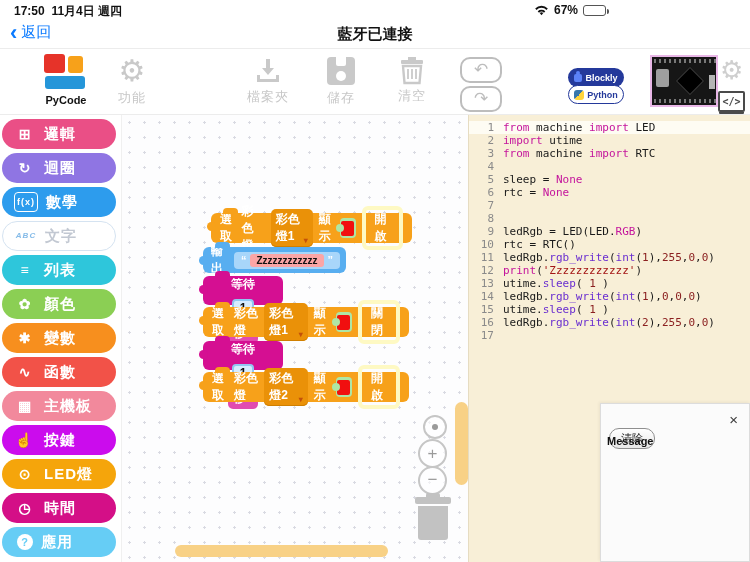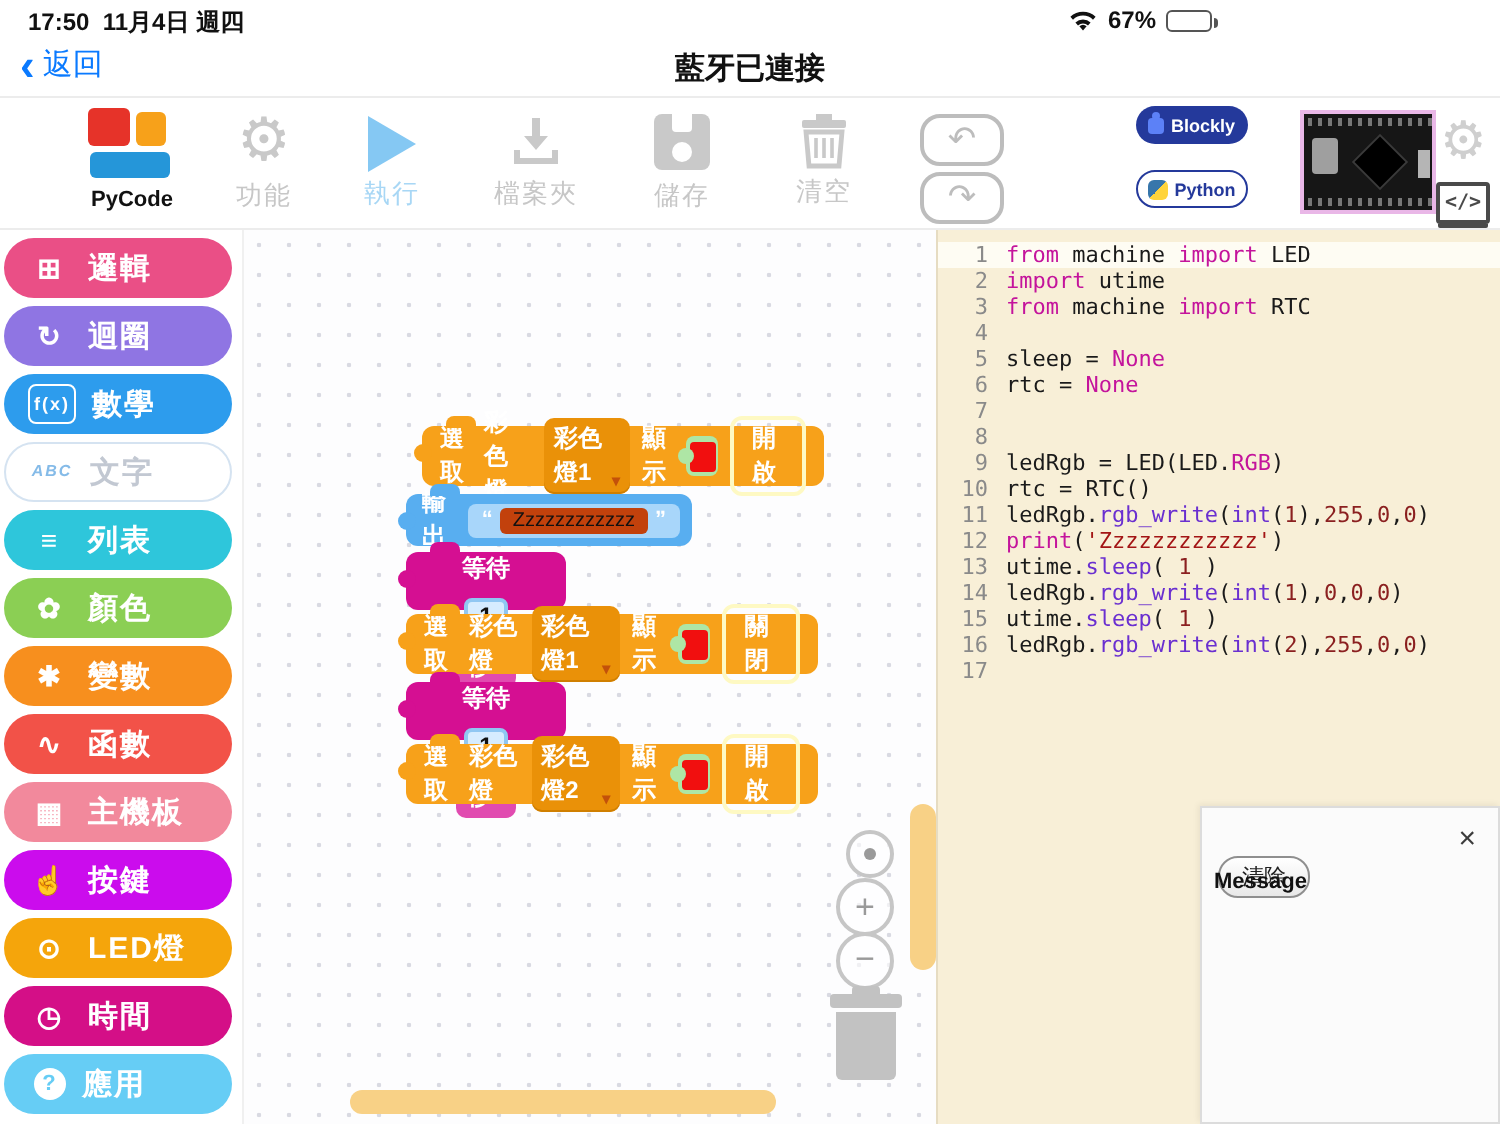--- a/index.html
+++ b/index.html
@@ -38,21 +38,21 @@
   .gear-glyph { font-size:30px; line-height:32px; color:#c9c9c9; }
   .play-tri { width:0; height:0; margin:3px auto 0; border-left:24px solid #85c8f3; border-top:14px solid transparent; border-bottom:14px solid transparent; }
   .icon-svg { display:block; margin:0 auto; }
   .floppy { position:relative; width:28px; height:28px; margin:2px auto 0; background:#c9c9c9; border-radius:4px; }
   .floppy::before { content:''; position:absolute; left:9px; top:0; width:10px; height:9px; background:#fff; border-radius:0 0 2px 2px; }
   .floppy::after { content:''; position:absolute; left:9px; bottom:4px; width:10px; height:10px; background:#fff; border-radius:50%; }
   .undo-btn, .redo-btn { position:absolute; left:460px; width:42px; height:26px; border:2px solid #bdbdbd; border-radius:10px;
     color:#bdbdbd; font-size:17px; line-height:22px; text-align:center; background:#fff; cursor:pointer; }
   .undo-btn { top:8px; } .redo-btn { top:37px; }
   .pill-btn { position:absolute; left:568px; width:56px; height:19px; border-radius:10px; display:flex; align-items:center; justify-content:center; gap:3px; font-size:9px; font-weight:bold; cursor:pointer; }
-  .blockly-btn { top:4px; background:#24399b; color:#fff;text-align:right; }
+  .blockly-btn { top:19px; background:#24399b; color:#fff;text-align:right; }
   .python-btn { top:36px; background:#fff; color:#24399b; border:1.5px solid #24399b;justify-content:center; }
   .puzzle-chip { position:relative; width:8px; height:8px; background:#5c81f7; border-radius:2px; }
   .puzzle-chip::before { content:''; position:absolute; left:2px; top:-3px; width:4px; height:4px; background:#5c81f7; border-radius:50%; }
   .python-chip { width:10px; height:10px; border-radius:3px; background:linear-gradient(135deg,#3776ab 50%,#ffd43b 50%); }
   .board-thumb { position:absolute; left:650px; top:6px; width:68px; height:52px; background:#161616; border:2px solid #e9b7e7; }
   .board-chip { position:absolute; left:28px; top:14px; width:20px; height:20px; background:#000; border:1px solid #3a3a3a; transform:rotate(45deg); }
   .board-shield { position:absolute; left:4px; top:12px; width:13px; height:18px; background:#9f9f9f; border-radius:2px; }
   .board-pins-top, .board-pins-bottom { position:absolute; left:2px; width:62px; height:4px;
     background:repeating-linear-gradient(90deg,#777 0 2px,transparent 2px 5px); }
   .board-pins-top { top:2px; } .board-pins-bottom { bottom:2px; }
@@ -78,25 +78,25 @@
   .block { position:absolute; display:flex; align-items:center; border-radius:6px; color:#fff; font-weight:bold; font-size:12px; }
   .block::before { content:''; position:absolute; top:-5px; left:12px; width:15px; height:6px; background:inherit; border-radius:4px 4px 0 0; }
   .block::after { content:''; position:absolute; left:-4px; top:9px; width:9px; height:9px; background:inherit; border-radius:50%; }
   .blk-orange { background:#f7a11a; gap:6px; padding:0 9px; }
   .blk-dropdown { background:#ea9108; border-radius:5px; padding:2px 5px; display:flex; align-items:flex-end; gap:3px;
     box-shadow:inset 0 -1px 0 #d07f00; cursor:pointer; }
   .dd-arrow { font-size:8px; color:#c3510a; }
   .color-socket { width:24px; height:20px; background:#aee6a5; border-radius:4px; display:flex; align-items:center; justify-content:center; position:relative; cursor:pointer; }
   .color-socket::before { content:''; position:absolute; left:-4px; top:6px; width:8px; height:8px; background:#aee6a5; border-radius:50%; }
   .color-swatch { width:13px; height:15px; background:#f10f0f; border-radius:2px; }
-  .state-box { border:2px solid #fef9c3; border-radius:6px; padding:1px 9px; font-size:12px; cursor:pointer; }
+  .state-box { border:4px solid #fef9c3; border-radius:6px; padding:1px 9px; font-size:12px; cursor:pointer; }
   .blk-print { background:#58aef0; padding:0 6px 0 8px; gap:6px; }
   .print-body { background:#a8d6fa; border-radius:4px; display:flex; align-items:center; gap:4px; padding:2px 7px; }
   .print-quote { color:#fff; font-size:11px; }
-  .print-field { background:#c2410c; border-radius:3px; padding:1px 6px; color:#111; font-size:10px; font-weight:normal; cursor:text; }
+  .print-field { background:#fca5a5; border-radius:3px; padding:1px 6px; color:#111; font-size:10px; font-weight:bold; cursor:text; }
   .blk-wait { background:#d50f92; padding:0 8px; gap:6px;flex-direction:column; }
   .num-field { background:#d6ecff; border:2px solid #90c7f2; border-radius:4px; padding:0 6px; color:#111; font-size:12px; cursor:text; }
   .unit-chip { background:#e14bb0; border-radius:5px; padding:2px 5px; display:flex; align-items:center; gap:3px; cursor:pointer; }
   .unit-chip .dd-arrow { color:#f3304d; }
   .zoom-ctl { position:absolute; border:2px solid #c6c6c6; border-radius:50%; background:rgba(255,255,255,.6);
     color:#9a9a9a; text-align:center; cursor:pointer; }
   .zc-target { left:301px; top:300px; width:24px; height:24px; }
   .zc-target .dot { position:absolute; left:7px; top:7px; width:6px; height:6px; background:#9a9a9a; border-radius:50%; }
   .zc-plus { left:296px; top:324px; width:29px; height:29px; font-size:17px; line-height:25px; }
   .zc-minus { left:296px; top:351px; width:29px; height:29px; font-size:17px; line-height:24px; }
@@ -160,24 +160,20 @@
         <div class="lp-red"></div>
           <div class="lp-orange"></div>
           <div class="lp-blue"></div>
       </div>
       <div class="logo-label">PyCode</div>
     </div>
 
     <div class="tb-col" style="left:104px; top:6px;">
       <div class="gear-glyph">⚙</div>
       <div class="tb-label">功能</div>
-    </div>
-    <div class="tb-col" style="left:168px; top:6px;">
-      <div class="play-tri"></div>
-      <div class="tb-label run">執行</div>
     </div>
     <div class="tb-col" style="left:313px; top:6px;">
       <div class="floppy"></div>
       <div class="tb-label" style="margin-top:4px;">儲存</div>
     </div>
     <div class="tb-col" style="left:240px; top:7px;">
       <svg class="icon-svg" width="30" height="30" viewBox="0 0 30 30">
           <path d="M13 3h4v9h4l-6 7-6-7h4z" fill="#c9c9c9"></path>
           <path d="M4 19v7h22v-7h-3v4H7v-4z" fill="#c9c9c9"></path>
         </svg>

